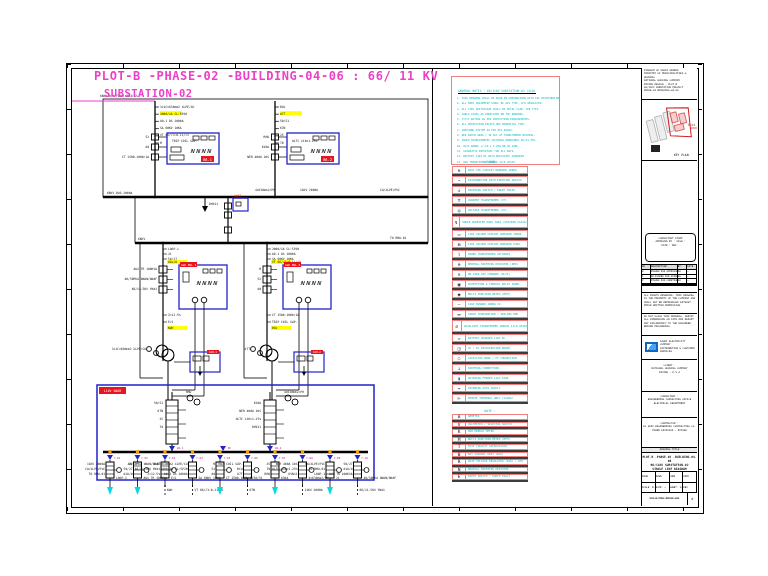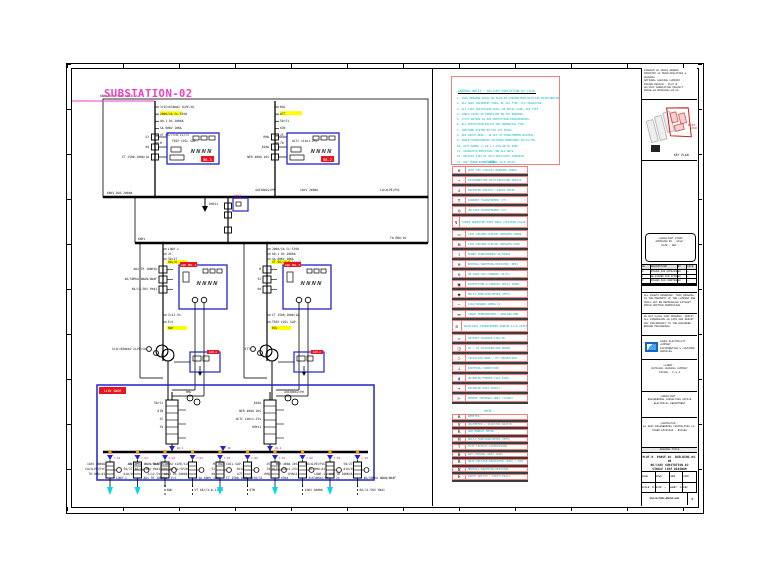--- a/index.html
+++ b/index.html
@@ -42,20 +42,21 @@
   <div class="frame" style="left:66px;top:63px;width:636px;height:449px;"></div>
   <div class="frame-in" style="left:71px;top:68px;width:626px;height:438px;"></div>
   <div class="ticks-h" style="left:67px;top:64px;width:634px;"></div>
   <div class="ticks-h" style="left:67px;top:507px;width:634px;"></div>
   <div class="ticks-v" style="left:67px;top:64px;height:447px;"></div>
   <div class="ticks-v" style="left:698px;top:64px;height:447px;"></div>
 
   <div class="vdiv" style="left:432px;top:68px;height:438px;"></div>
   <div class="vdiv" style="left:641px;top:68px;height:438px;"></div>
 
+  <div class="dtitle" style="left:94px;top:69px;color:#ee3fc8;z-index:5;">PLOT-B -PHASE-02 -BUILDING-04-06 : 66/ 11 KV</div>
   <div class="dsub" style="left:104px;top:87px;color:#ee3fc8;z-index:5;">SUBSTATION-02</div>
 
   <div class="notes" style="left:451px;top:76px;width:107px;height:87px;">
     <div class="notes-title">GENERAL NOTES : 66/11KV SUBSTATION-02 (SLD)</div>
     <div id="notes-list">
         <div class="note-li">1. THIS DRAWING SHALL BE READ IN CONJUNCTION WITH SEC DISTRIBUTION STANDARDS.</div>
         <div class="note-li">2. ALL 66KV EQUIPMENT SHALL BE GIS TYPE, SF6 INSULATED.</div>
         <div class="note-li">3. ALL 11KV SWITCHGEAR SHALL BE METAL CLAD, VCB TYPE.</div>
         <div class="note-li">4. CABLE SIZES AS INDICATED ON THE DRAWING.</div>
         <div class="note-li">5. CT/VT RATIOS AS PER PROTECTION REQUIREMENTS.</div>

